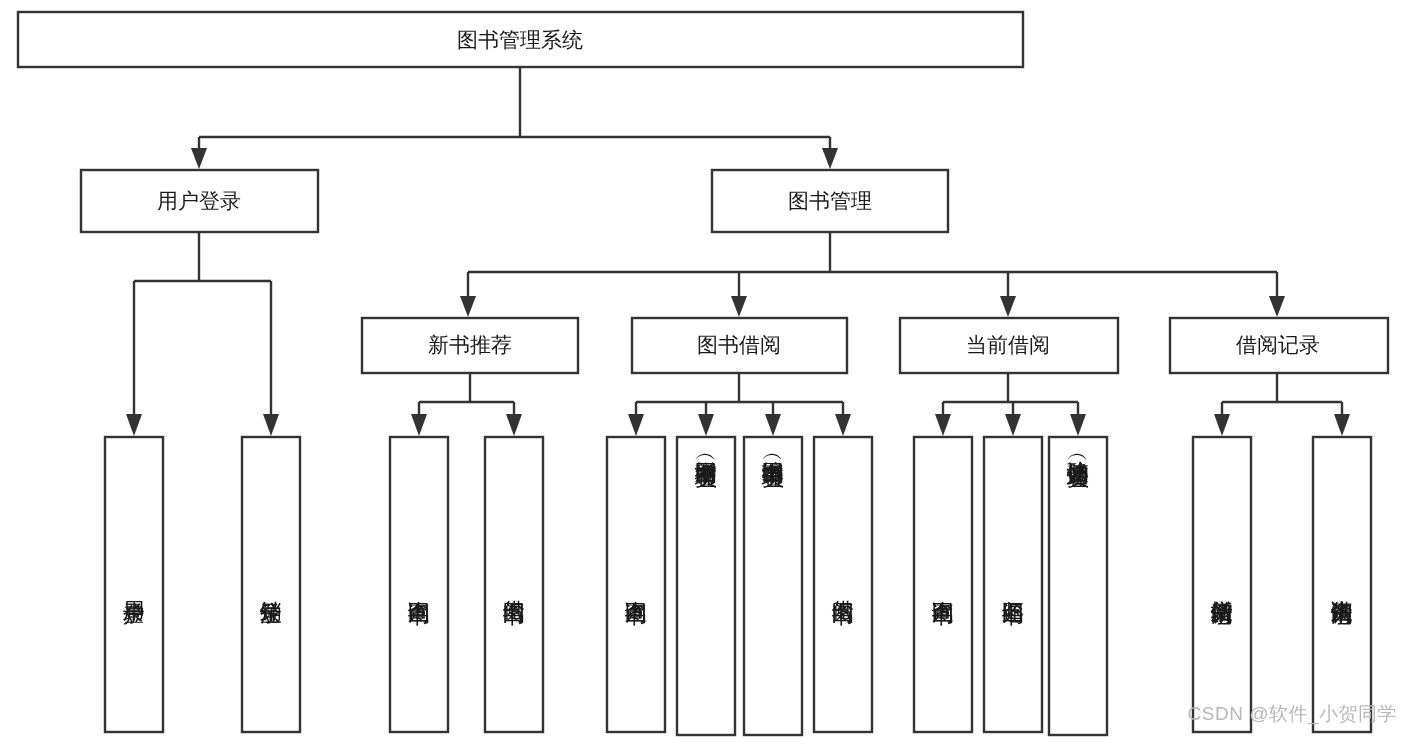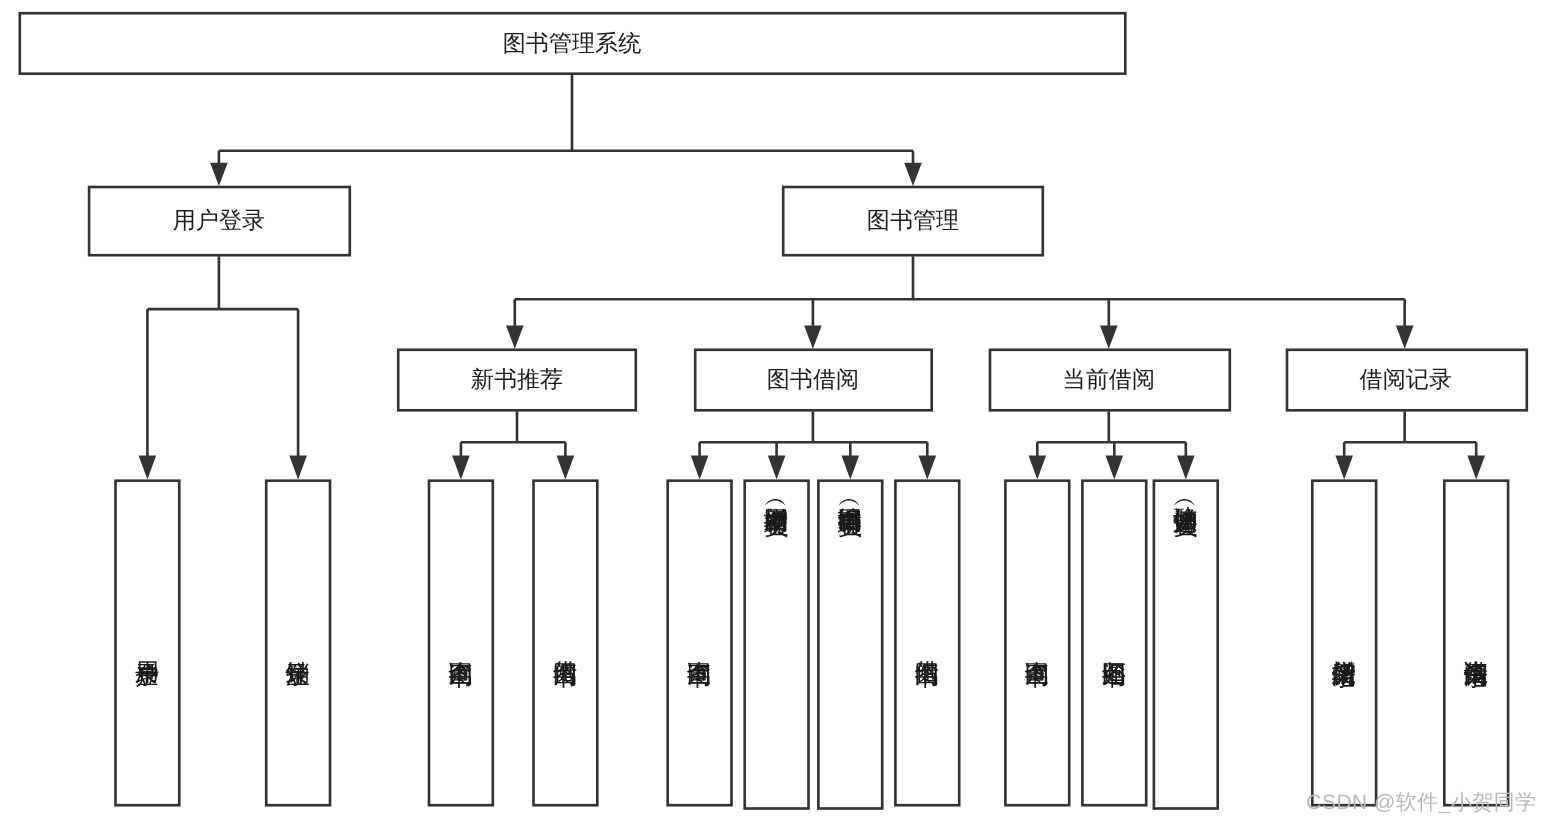--- a/index.html
+++ b/index.html
@@ -56,21 +56,21 @@
     font-family: "Liberation Sans", "DejaVu Sans", sans-serif;
     font-size: 22px;
     line-height: 1.06;
     color: #1a1a1a;
     letter-spacing: 1px;
     white-space: nowrap;
   }
   .watermark {
     position: absolute;
     right: 8px;
-    bottom: 5px;
+    bottom: 20px;
     font-family: "Liberation Sans", "DejaVu Sans", sans-serif;
     font-size: 19px;
     color: #b8b8b8;
     white-space: nowrap;
     letter-spacing: 0.5px;
   }
 </style>
 </head>
 <body>
 

